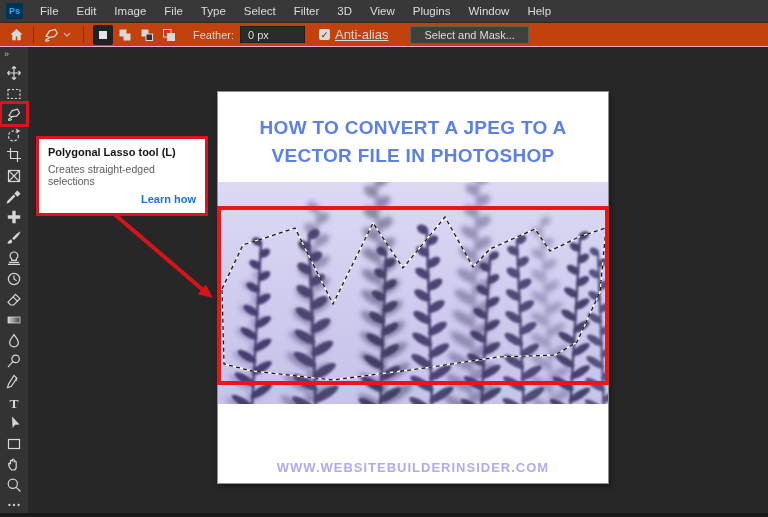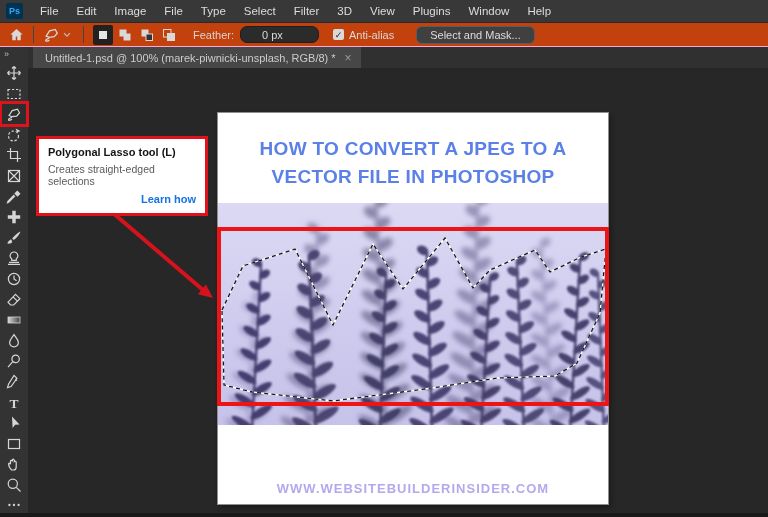--- a/index.html
+++ b/index.html
@@ -13,27 +13,27 @@
   
   .optionsbar{height:25px;display:flex;align-items:center;background:#c2410c;border-top:1px solid #2a2a2a;border-bottom:1px solid #f9a8d4;box-sizing:border-box;}
   .opt-icon{width:24px;height:21px;display:flex;align-items:center;justify-content:center;}
   .vsep{width:1px;height:17px;background:#454545;margin:0 5px;}
   .tool-preview{display:flex;align-items:center;padding:0 4px;}
   .tool-preview svg{margin-right:3px;}
   .modes{display:flex;align-items:center;gap:2px;margin:0 4px;}
   .mode{width:20px;height:20px;display:flex;align-items:center;justify-content:center;border-radius:2px;}
   .mode.active{background:#212121;}
   .opt-label{font-size:11px;color:#d6d6d6;margin:0 6px 0 10px;}
-  .feather-input{width:56px;height:15px;background:#2b2b2b;border:1px solid #1f1f1f;border-radius:7px;
-                 color:#d9d9d9;font-size:11px;display:flex;align-items:center;padding-left:21px;}
+  .feather-input{width:56px;height:15px;background:#2b2b2b;border:1px solid #1f1f1f;border-radius:0;
+                 color:#d9d9d9;font-size:11px;display:flex;align-items:center;padding-left:7px;}
   .checkbox{width:11px;height:11px;background:#d9d9d9;border-radius:2px;margin-left:14px;
             display:flex;align-items:center;justify-content:center;font-size:9px;font-weight:bold;color:#1d1d1d;}
   .checkbox::after{content:"✓";}
-  .aa-label{font-size:11px;margin-left:5px;}
-  .sam-button{margin-left:22px;background:#404040;border:1px solid #5c5c5c;border-radius:6px;
+  .aa-label{font-size:13px;margin-left:5px;text-decoration:underline;}
+  .sam-button{margin-left:22px;background:#404040;border:1px solid #5c5c5c;border-radius:0;
               font-size:11px;color:#dcdcdc;padding:2px 13px;}
   
   .workspace{display:flex;height:470px;}
   .toolcol{width:28px;background:#333333;display:flex;flex-direction:column;align-items:center;flex:none;}
   .collapse{height:14px;font-size:9px;color:#bdbdbd;align-self:flex-start;padding:2px 0 0 4px;}
   .tool{width:24px;height:20px;display:flex;align-items:center;justify-content:center;margin:0 0 .6px 0;position:relative;}
   .tool.selected{box-shadow:0 0 0 3px #e0121b;background:#2e2e2e;z-index:2;}
   .main{flex:1;display:flex;flex-direction:column;min-width:0;}
   .tabbar{height:21px;background:#303030;display:flex;align-items:flex-end;}
   .tab{height:21px;background:#474747;display:flex;align-items:center;padding:0 9px 0 12px;
@@ -266,26 +266,20 @@
               <circle cx="3.4" cy="8" r="1.15" fill="#d6d6d6"></circle>
               <circle cx="8" cy="8" r="1.15" fill="#d6d6d6"></circle>
               <circle cx="12.6" cy="8" r="1.15" fill="#d6d6d6"></circle>
             </svg>
           </div>
         </div>
     </div>
 
     <div class="main">
 
-      <div class="tabbar">
-        <div class="tab">
-          <span>Untitled-1.psd @ 100% (marek-piwnicki-unsplash, RGB/8) *</span>
-          <span class="tab-close">×</span>
-        </div>
-      </div>
 
       <div class="canvas">
         <div class="doc">
           <div class="doc-heading">
             <div>HOW TO CONVERT A JPEG TO A</div>
             <div>VECTOR FILE IN PHOTOSHOP</div>
           </div>
 
           <div class="photo">
             <svg width="390" height="222" viewBox="0 0 390 222" preserveAspectRatio="none">

